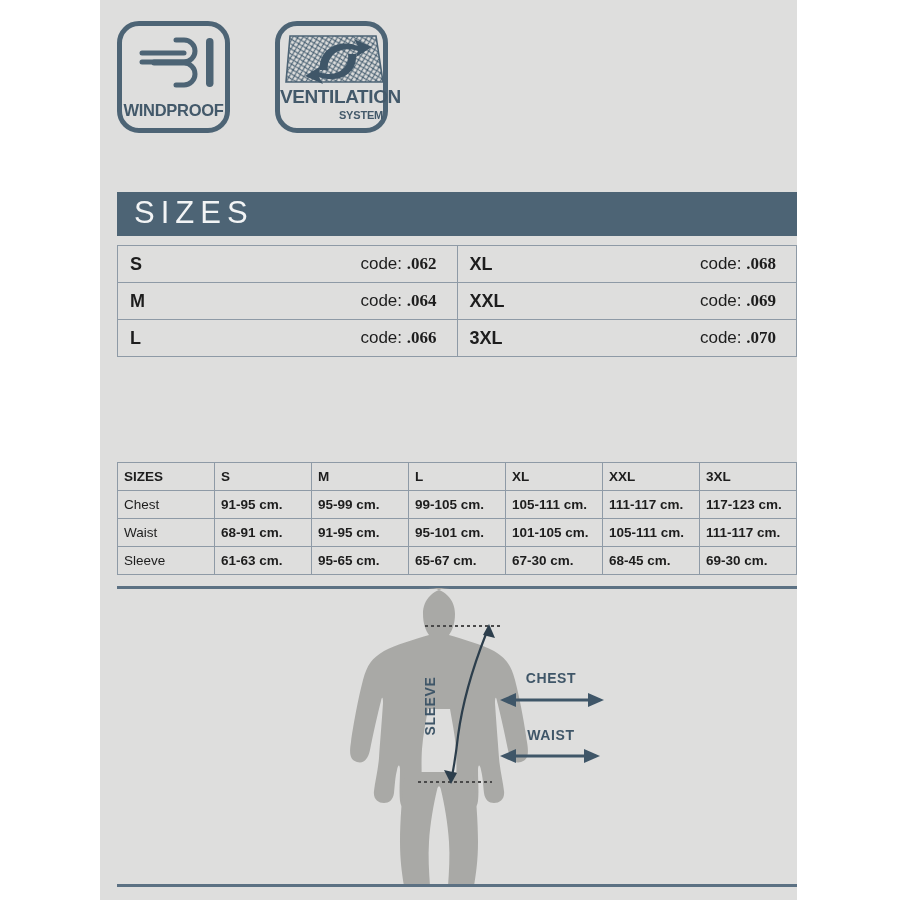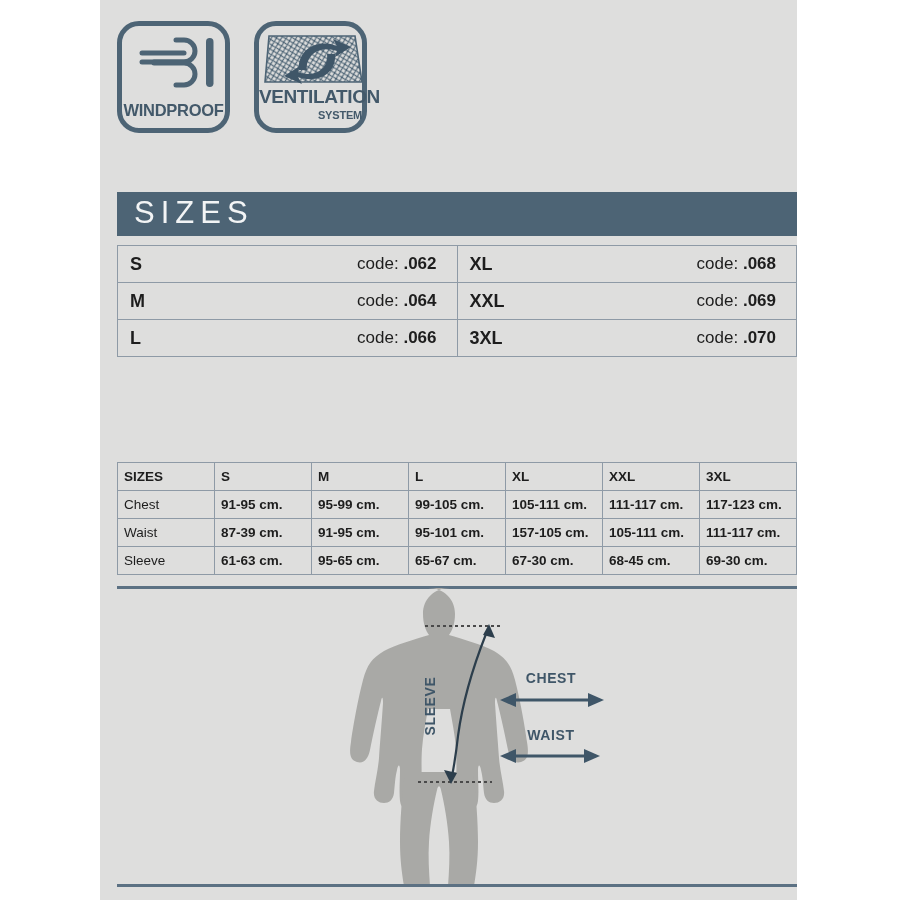--- a/index.html
+++ b/index.html
@@ -26,21 +26,21 @@
   }
 
   
   #badges-row {
     position: absolute;
     left: 17px;
     top: 21px;
     height: 112px;
     display: flex;
     align-items: flex-start;
-    gap: 24px;
+    gap: 45px;
   }
   .badge {
     width: 113px;
     height: 112px;
     border: 5px solid #4d6475;
     border-radius: 22px;
     box-sizing: border-box;
     position: relative;
     background: #dededd;
   }
@@ -132,21 +132,21 @@
   }
   .code-size {
     font-weight: bold;
     font-size: 18px;
   }
   .code-pair {
     font-size: 17px;
     padding-right: 8px;
   }
   .code-pair .code-word { font-weight: normal; }
-  .code-pair .code-num { font-weight: bold; }
+  .code-pair .code-num { font-weight: bold; font-family: Liberation Serif, serif; }
 
   
   #measure-table {
     position: absolute;
     left: 17px;
     top: 462px;
     width: 680px;
     border-collapse: collapse;
     table-layout: fixed;
   }
@@ -316,24 +316,24 @@
           <td class="rowlabel">Chest</td>
           <td>91-95 cm.</td>
           <td>95-99 cm.</td>
           <td>99-105 cm.</td>
           <td>105-111 cm.</td>
           <td>111-117 cm.</td>
           <td>117-123 cm.</td>
         </tr>
         <tr>
           <td class="rowlabel">Waist</td>
-          <td>87-39 cm.</td>
+          <td>68-91 cm.</td>
           <td>91-95 cm.</td>
           <td>95-101 cm.</td>
-          <td>157-105 cm.</td>
+          <td>101-105 cm.</td>
           <td>105-111 cm.</td>
           <td>111-117 cm.</td>
         </tr>
         <tr>
           <td class="rowlabel">Sleeve</td>
           <td>61-63 cm.</td>
           <td>95-65 cm.</td>
           <td>65-67 cm.</td>
           <td>67-30 cm.</td>
           <td>68-45 cm.</td>

